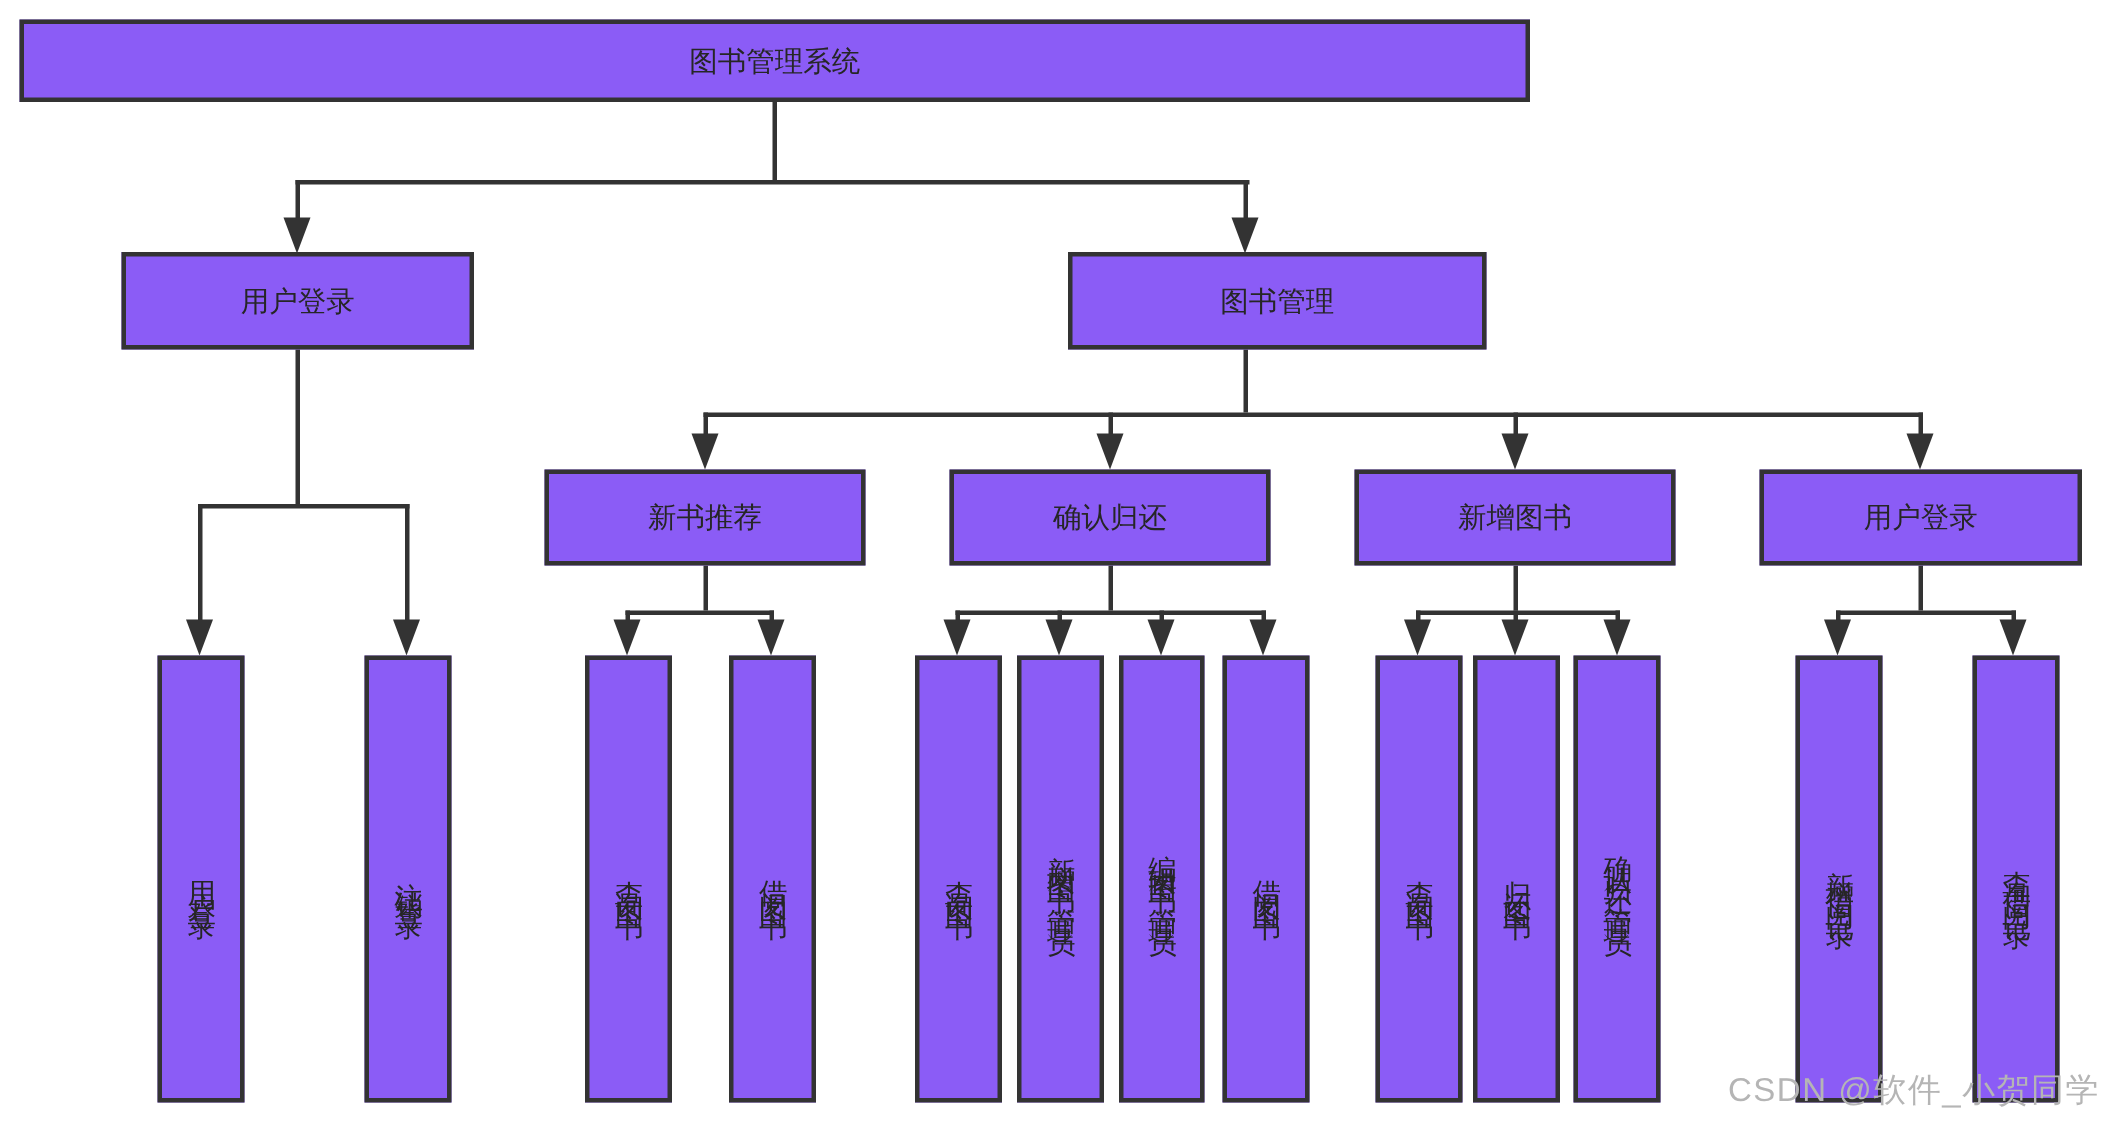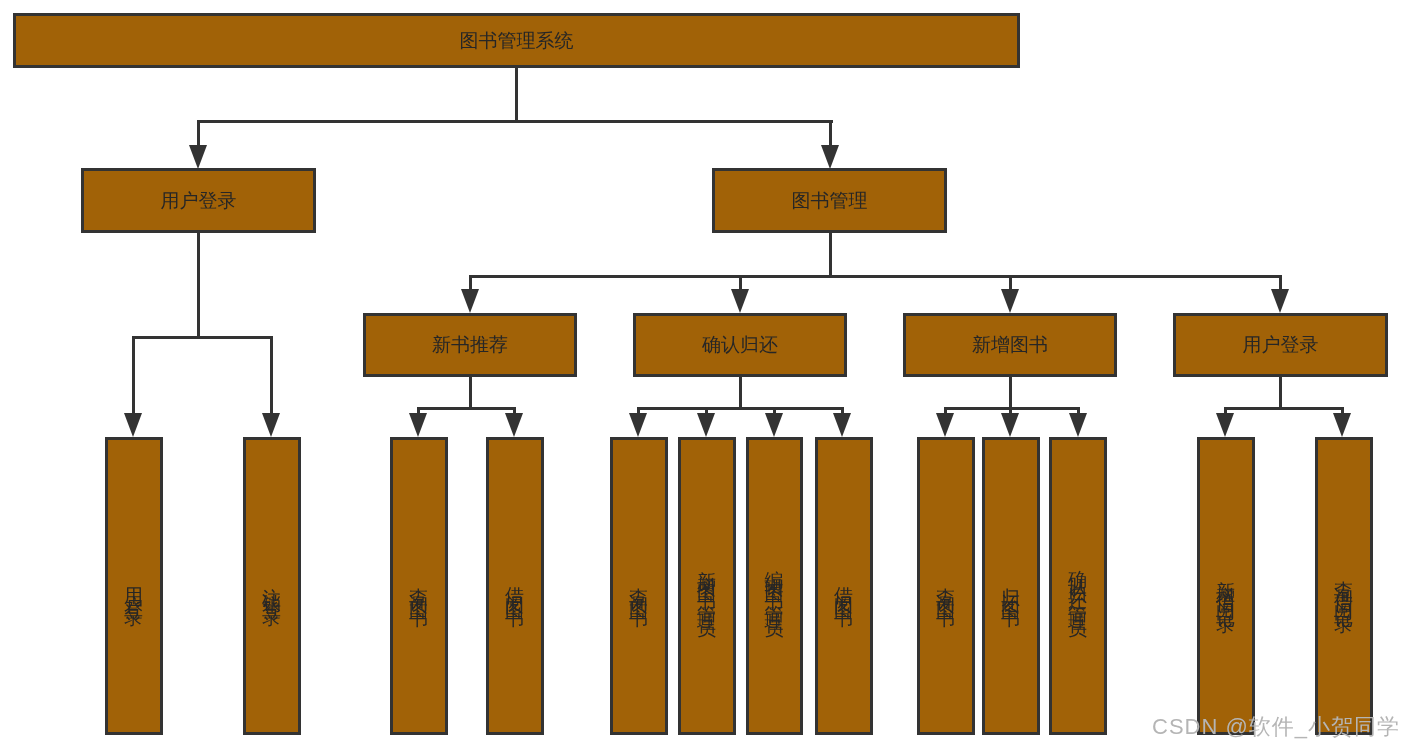--- a/index.html
+++ b/index.html
@@ -1,21 +1,21 @@
 <!DOCTYPE html>
 <html><head>
 <meta charset="utf-8">
 <style>
   html,body{margin:0;padding:0;background:#ffffff;}
   .canvas{
     position:relative;width:1405px;height:747px;background:#ffffff;overflow:hidden;
     font-family:"Liberation Sans","DejaVu Sans",sans-serif;color:#262626;
   }
   .box{
-    position:absolute;box-sizing:border-box;background:#a16207;
+    position:absolute;box-sizing:border-box;background:#8b5cf6;
     border:3px solid #333333;display:flex;align-items:center;justify-content:center;
     font-size:19px;color:#262626;z-index:2;
   }
   .box .lbl{white-space:nowrap;}
   .vbox .lbl{
     writing-mode:vertical-rl;letter-spacing:7px;line-height:1;
     white-space:normal;text-align:center;
   }
   .h{position:absolute;height:3px;background:#333333;z-index:1;}
   .v{position:absolute;width:3px;background:#333333;z-index:1;}
@@ -41,21 +41,21 @@
   <div class="v" style="left:515px;top:68px;height:52px;"></div>
   <div class="h" style="left:197px;top:120px;width:636px;"></div>
   <div class="v" style="left:197px;top:120px;height:26px;"></div>
   <div class="arrow" style="left:189px;top:145px;"></div>
   <div class="v" style="left:829px;top:120px;height:26px;"></div>
   <div class="arrow" style="left:821px;top:145px;"></div>
 
   <div class="box" style="left:81px;top:168px;width:235px;height:65px;">
     <span class="lbl">用户登录</span>
   </div>
-  <div class="box" style="left:712px;top:168px;width:235px;height:65px;">
+  <div class="box" style="left:712px;top:168px;width:279px;height:65px;">
     <span class="lbl">图书管理</span>
   </div>
 
   <div class="v" style="left:197px;top:233px;height:103px;"></div>
   <div class="h" style="left:132px;top:336px;width:141px;"></div>
   <div class="v" style="left:132px;top:336px;height:79px;"></div>
   <div class="arrow" style="left:124px;top:413px;"></div>
   <div class="v" style="left:270px;top:336px;height:79px;"></div>
   <div class="arrow" style="left:262px;top:413px;"></div>
 

